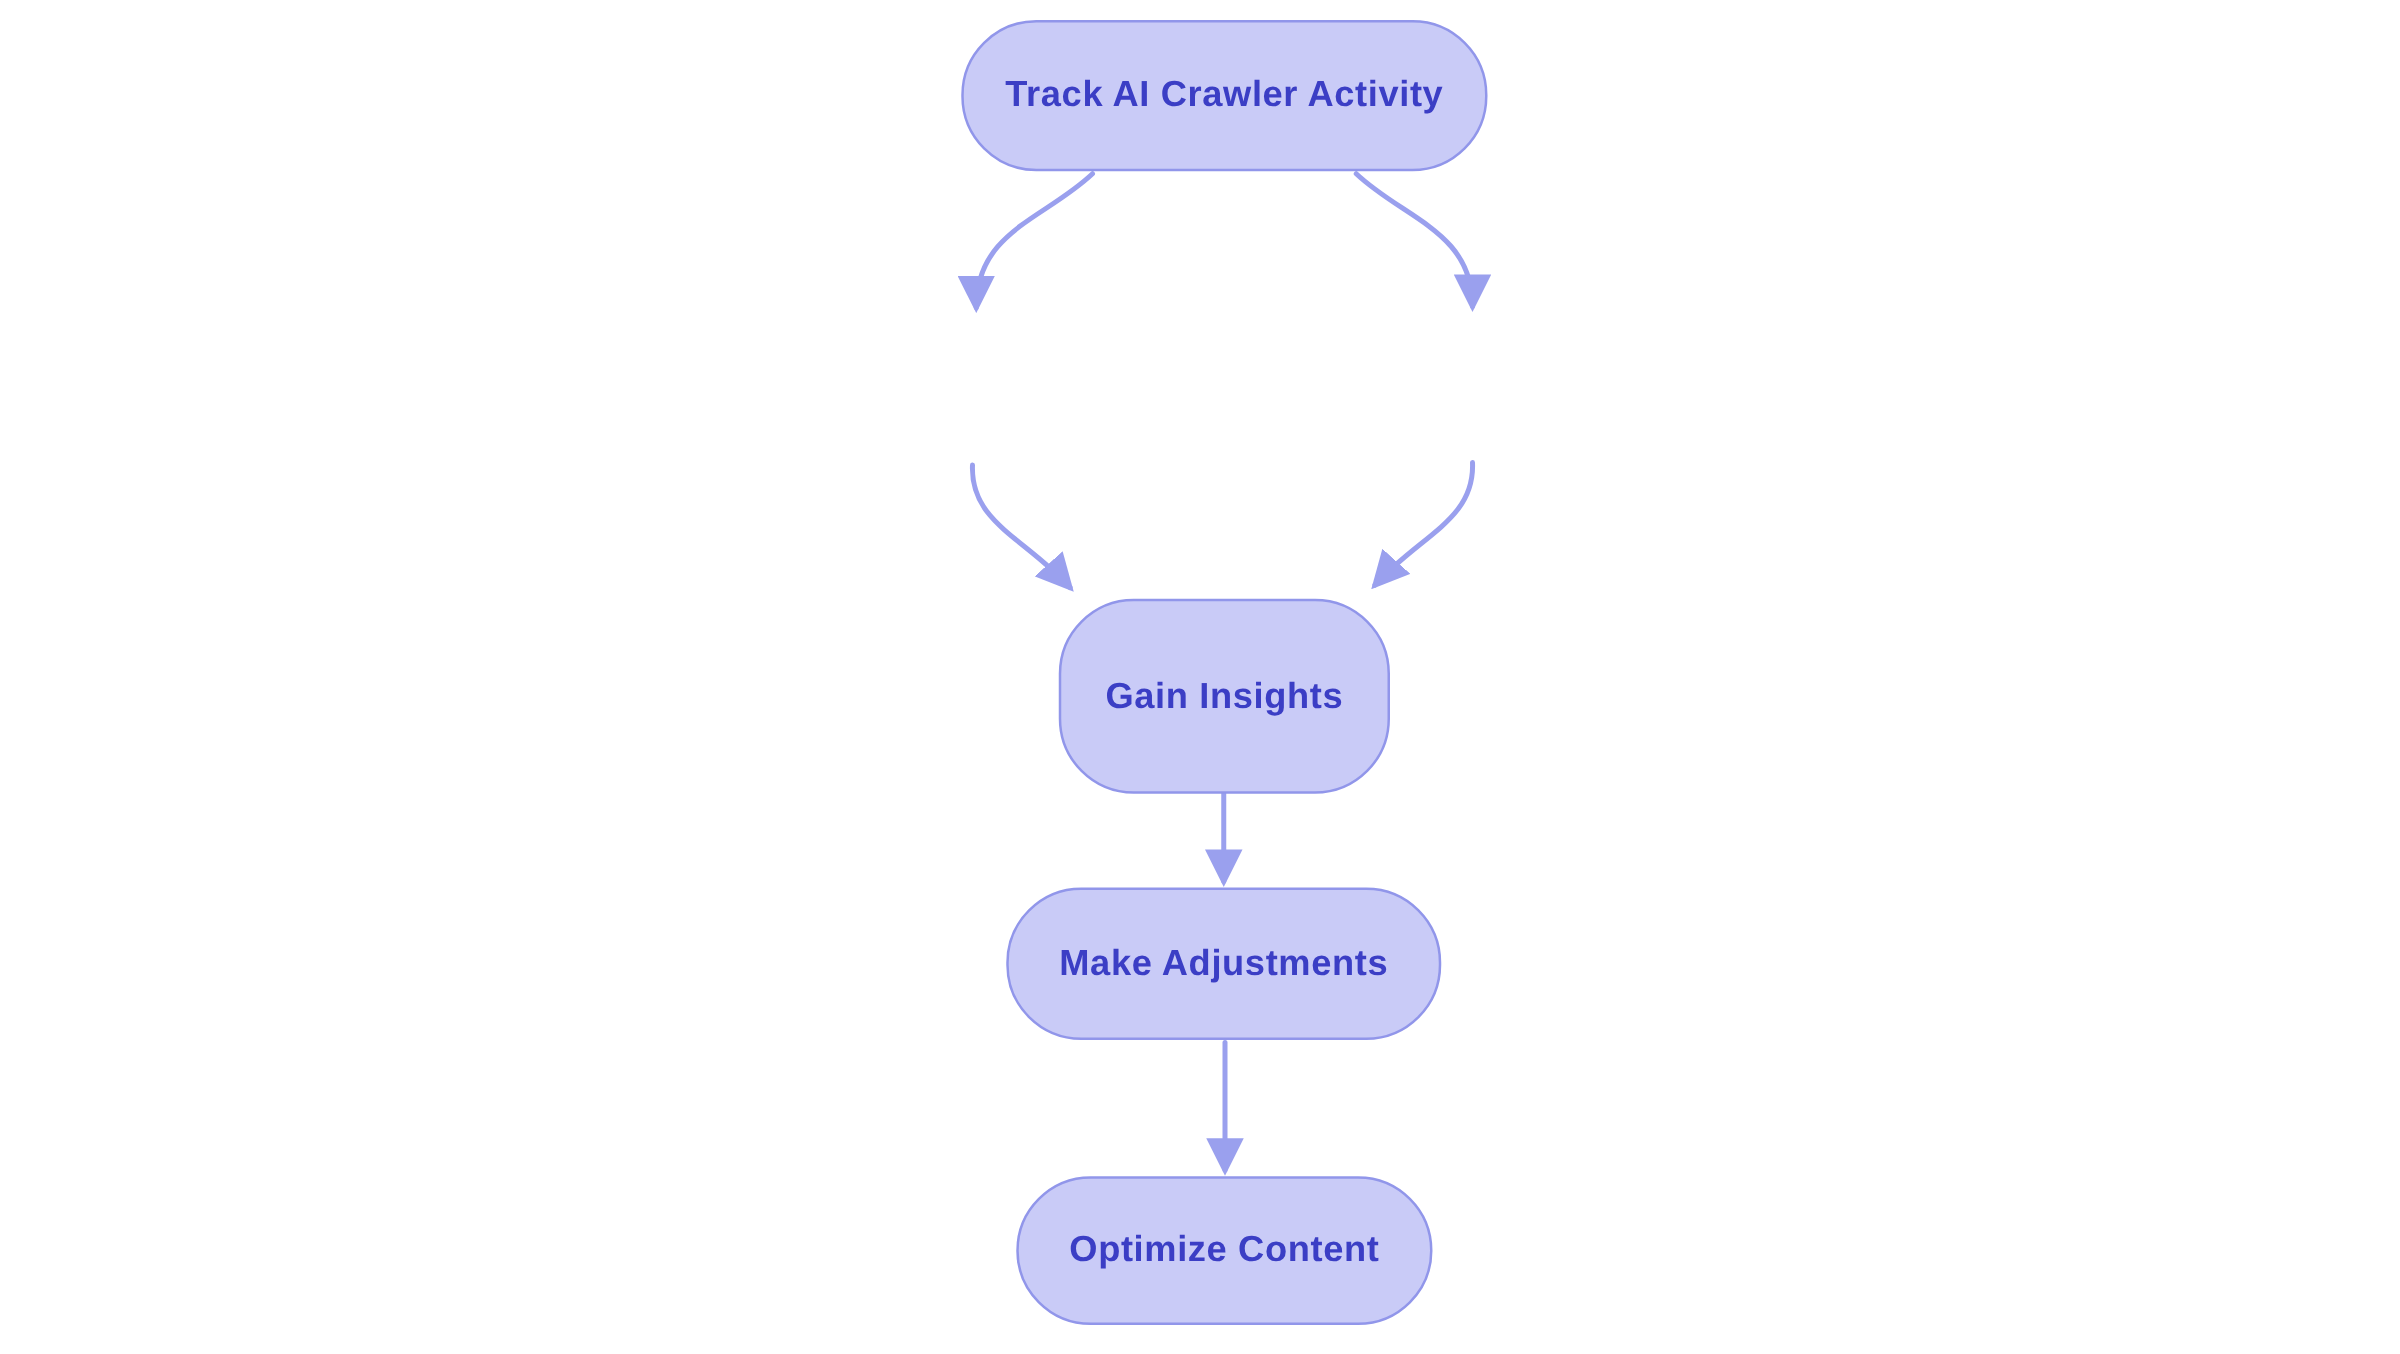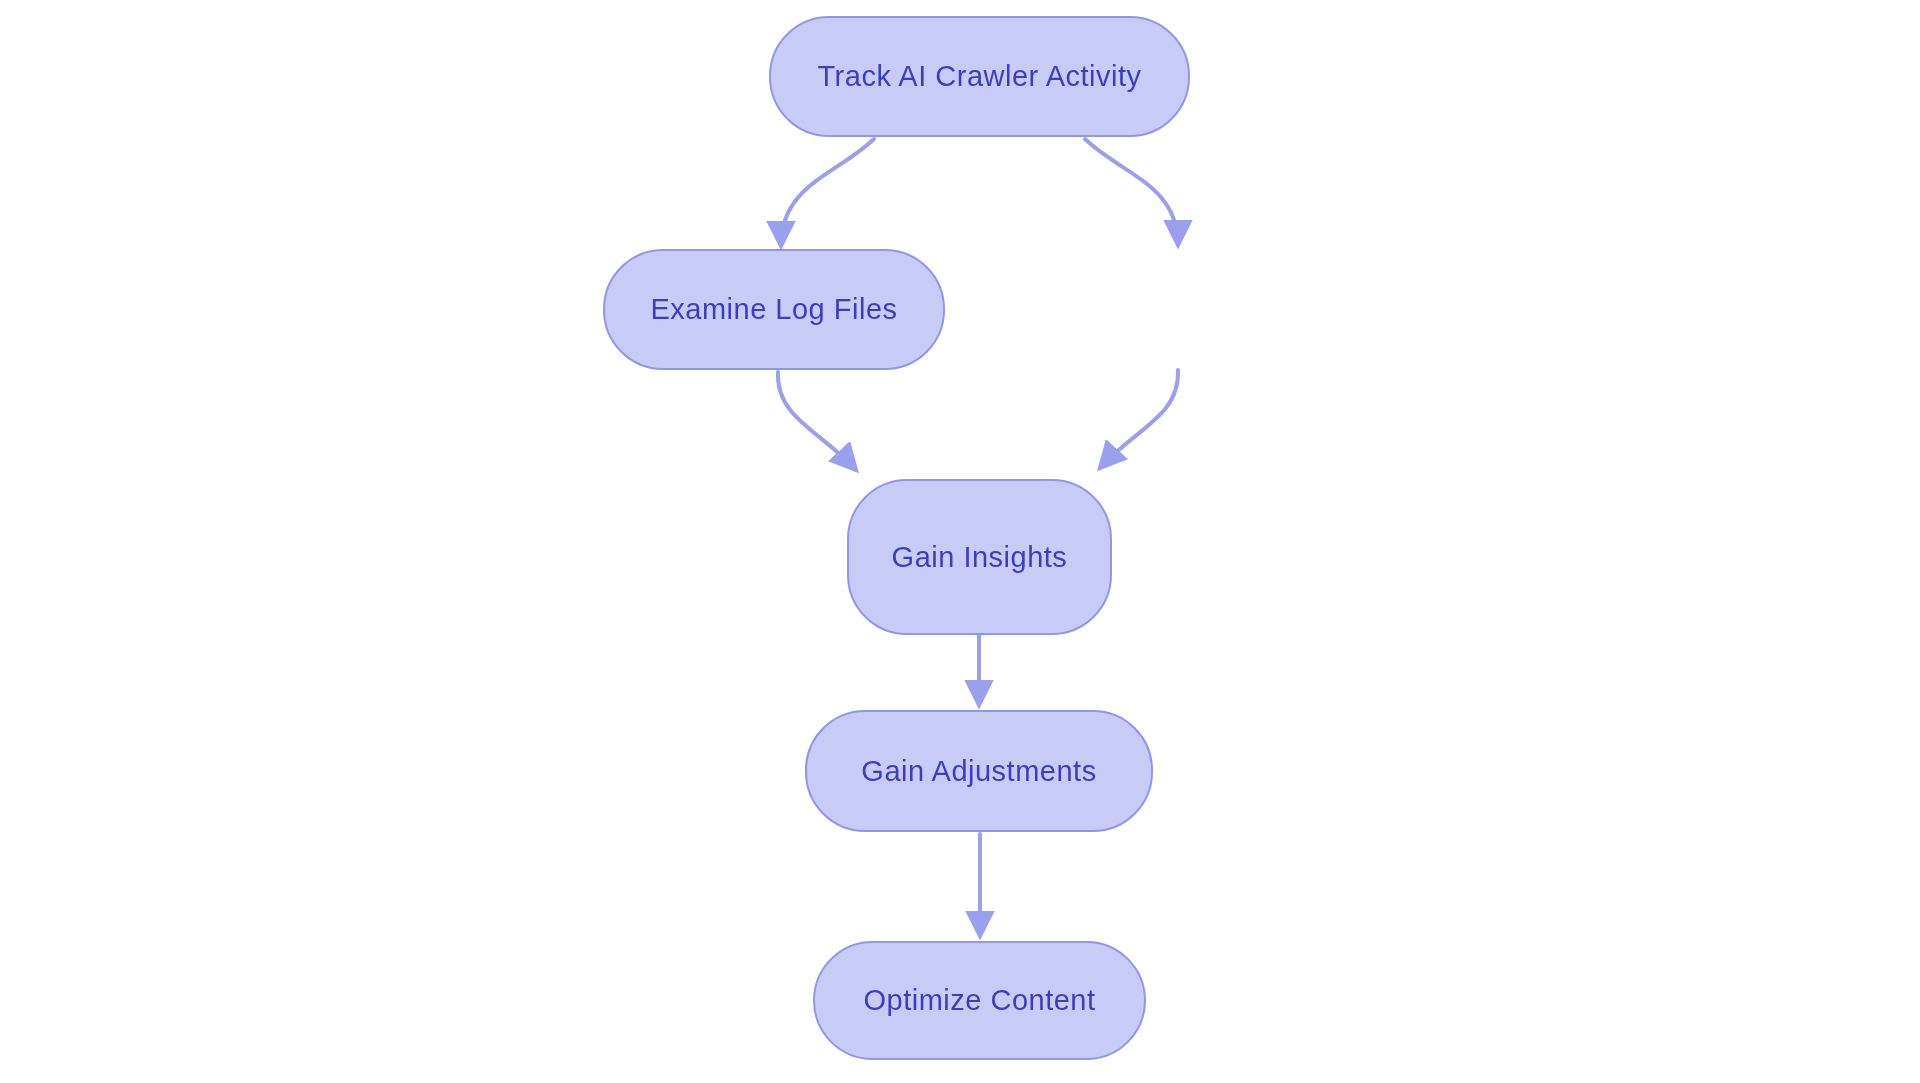--- a/index.html
+++ b/index.html
@@ -38,21 +38,21 @@
     justify-content:center;
     background:var(--node-fill);
     border:2px solid var(--node-border);
     border-radius:60px;
     color:var(--text);
     font-size:29px;
     letter-spacing:0.5px;
     text-align:center;
     line-height:1.2;
   }
-  .node span{white-space:nowrap;}
+  .node span{white-space:nowrap;font-weight:bold;}
   
   #n-track   {left:769px; top:16px;  width:421px; height:121px;}
   #n-examine {left:603px; top:249px; width:342px; height:121px;}
   #n-utilize {left:1053px;top:248px; width:250px; height:120px;}
   #n-gain    {left:847px; top:479px; width:265px; height:156px;}
   #n-make    {left:805px; top:710px; width:348px; height:122px;}
   #n-optimize{left:813px; top:941px; width:333px; height:119px;}
 </style>
 </head>
 <body>
@@ -69,26 +69,23 @@
     <path class="edge-path" d="M 1085 139 C 1123 175, 1178 185, 1178 245" marker-end="url(#arrow)"></path>
     <path class="edge-path" d="M 778 372 C 776 418, 820 430, 856 470" marker-end="url(#arrow)"></path>
     <path class="edge-path" d="M 1178 370 C 1180 416, 1136 428, 1100 468" marker-end="url(#arrow)"></path>
     <path class="edge-path" d="M 979 602 L 979 705" marker-end="url(#arrow)"></path>
     <path class="edge-path" d="M 980 834 L 980 936" marker-end="url(#arrow)"></path>
   </svg>
 
   <div class="node" id="n-track">
     <span>Track AI Crawler Activity</span>
   </div>
-  <div class="node" id="n-examine">
-    <span>Examine Log Files</span>
-  </div>
   <div class="node" id="n-gain">
     <span>Gain Insights</span>
   </div>
   <div class="node" id="n-make">
-    <span>Gain Adjustments</span>
+    <span>Make Adjustments</span>
   </div>
   <div class="node" id="n-optimize">
     <span>Optimize Content</span>
   </div>
 
 </div>
 
 </body></html>

